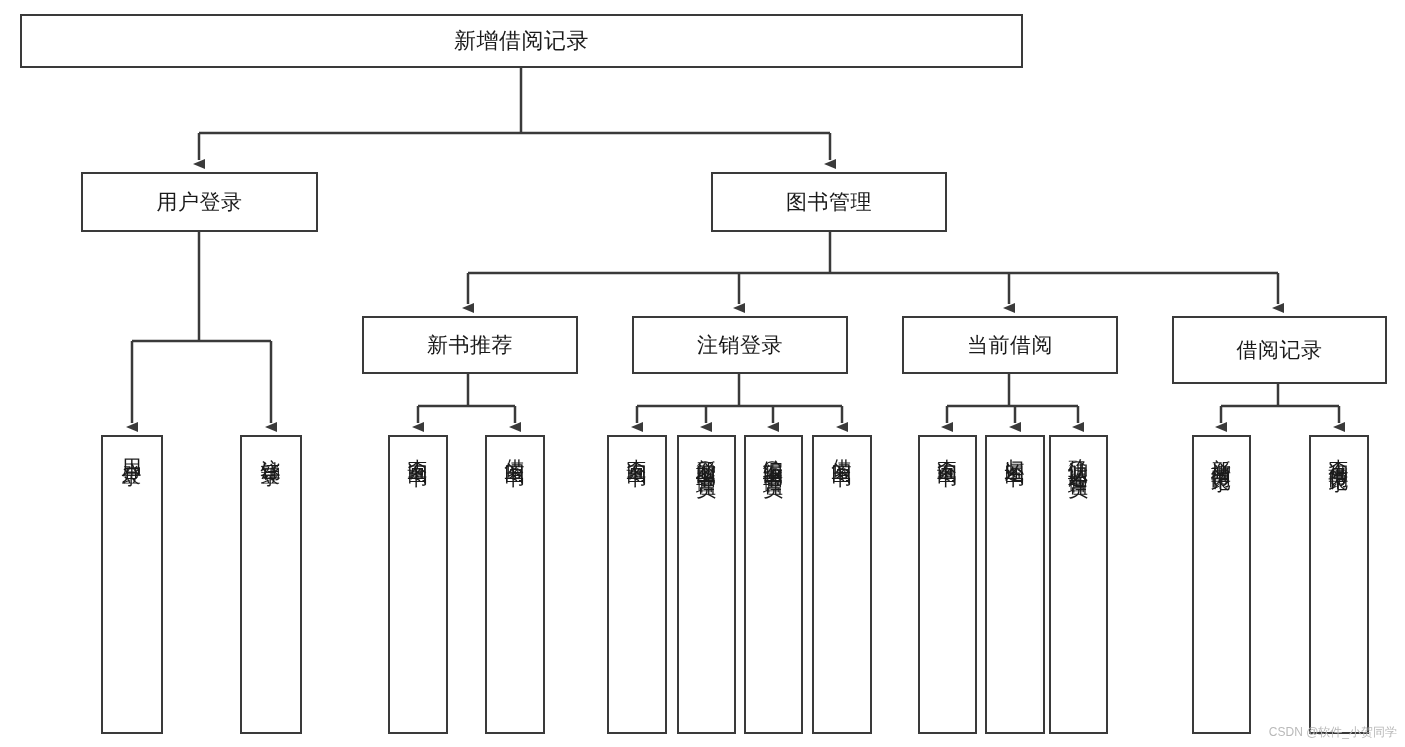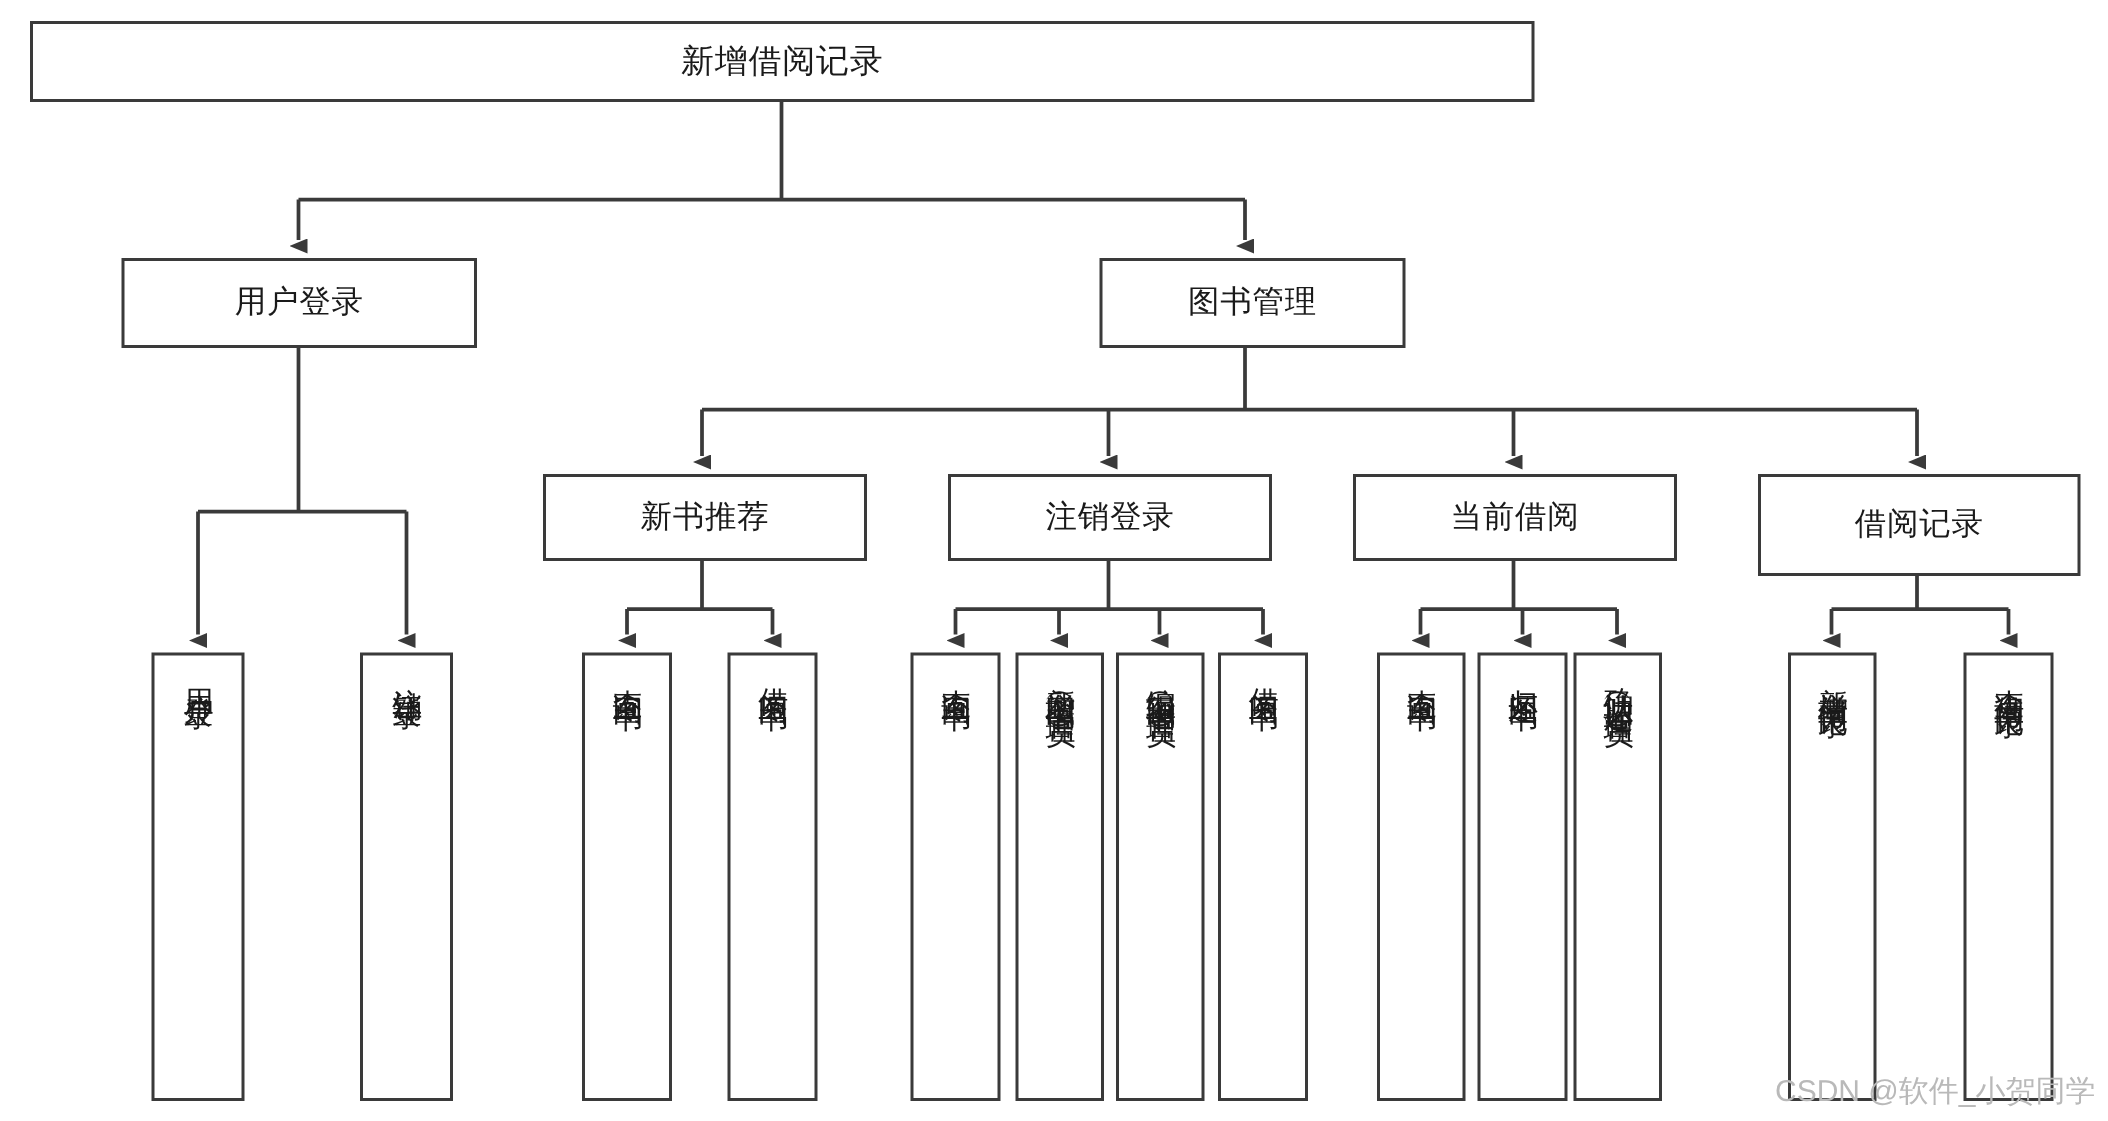--- a/index.html
+++ b/index.html
@@ -60,21 +60,21 @@
     text-orientation: upright;
     font-size: 20px;
     letter-spacing: 3px;
     line-height: 1;
     white-space: nowrap;
   }
   #watermark {
     position: absolute;
     right: 8px;
     bottom: 6px;
-    font-size: 20px;
+    font-size: 12px;
     color: #b9b9b9;
     white-space: nowrap;
     z-index: 5;
     font-family: "Liberation Sans", "DejaVu Sans", sans-serif;
   }
 </style>
 </head>
 <body>
 
 <div id="diagram-root">
@@ -129,21 +129,21 @@
     </g>
   </svg>
 
   <div class="node horizontal root" style="left:20px; top:14px; width:1003px; height:54px;">
     <span class="label">新增借阅记录</span>
   </div>
 
   <div class="node horizontal" style="left:81px; top:172px; width:237px; height:60px;">
     <span class="label">用户登录</span>
   </div>
-  <div class="node horizontal" style="left:711px; top:172px; width:204px; height:60px;margin-left:22px;">
+  <div class="node horizontal" style="left:711px; top:172px; width:236px; height:60px;">
     <span class="label">图书管理</span>
   </div>
 
   <div class="node horizontal" style="left:362px; top:316px; width:216px; height:58px;">
     <span class="label">新书推荐</span>
   </div>
   <div class="node horizontal" style="left:632px; top:316px; width:216px; height:58px;">
     <span class="label">注销登录</span>
   </div>
   <div class="node horizontal" style="left:902px; top:316px; width:216px; height:58px;">

